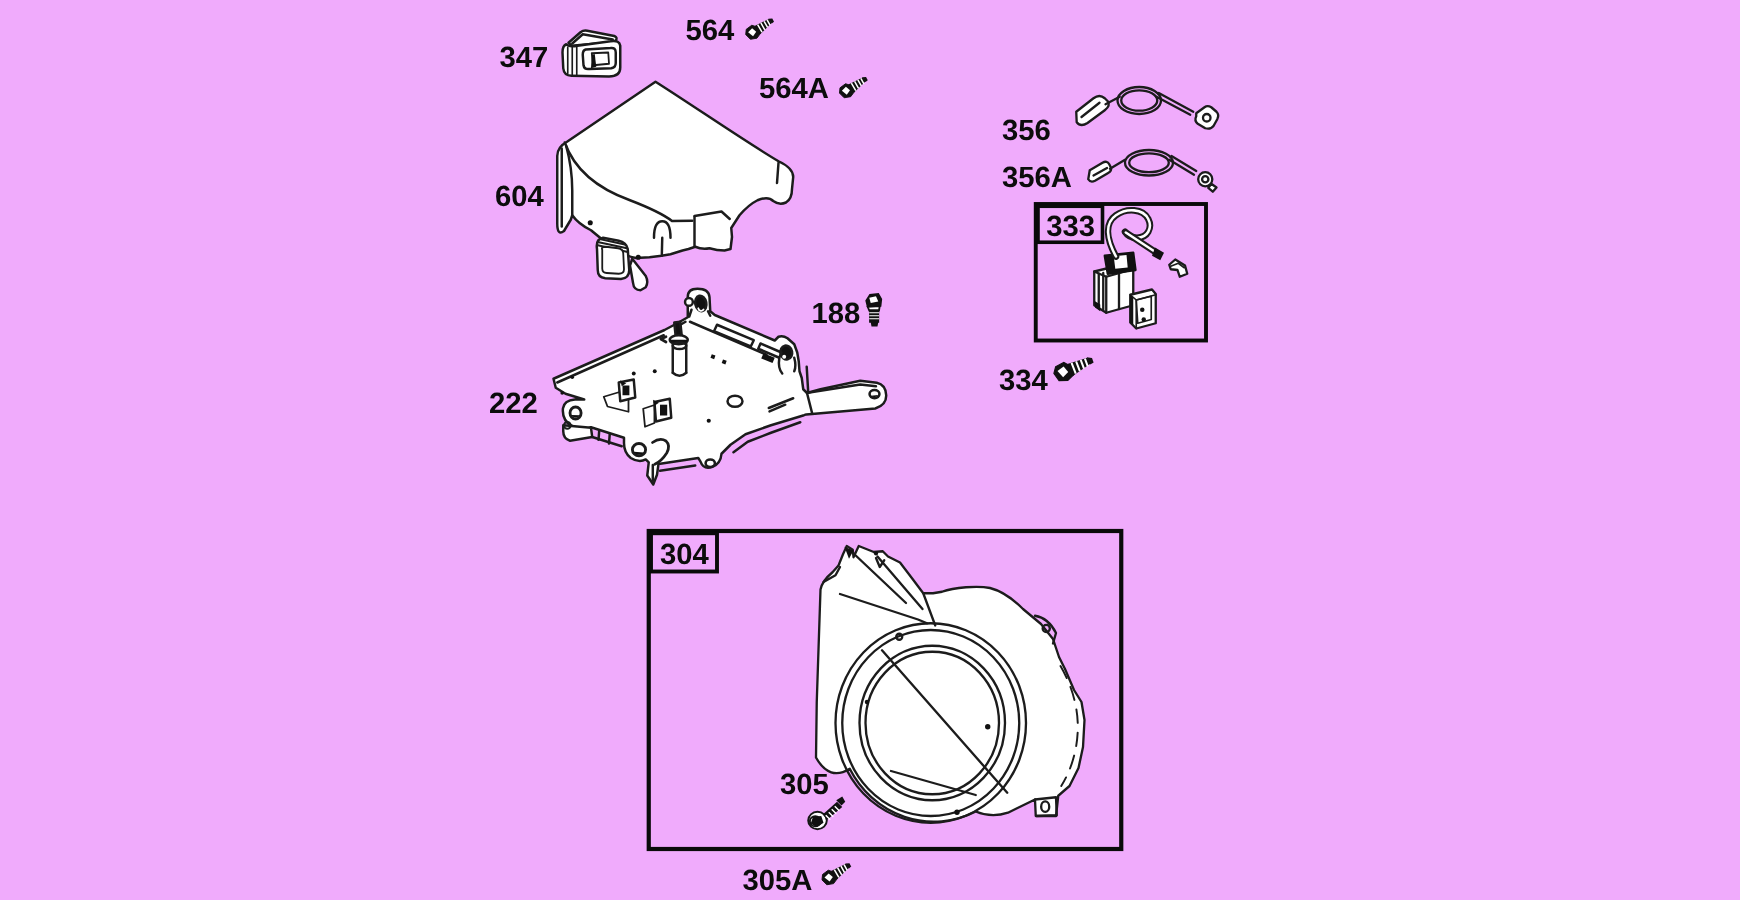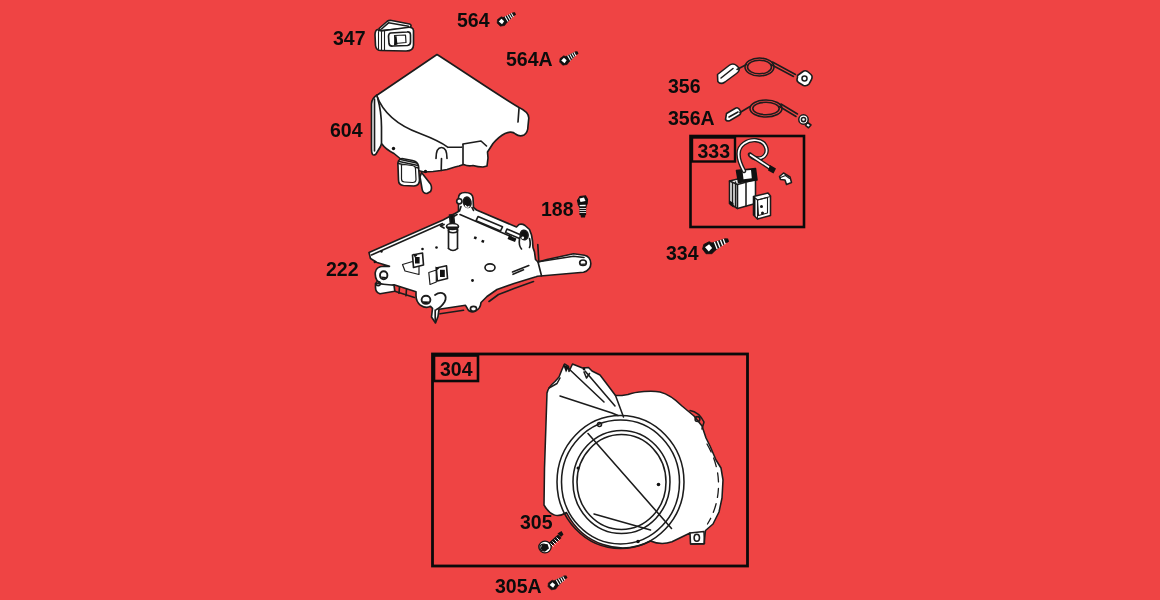--- a/index.html
+++ b/index.html
@@ -1,16 +1,16 @@
 <!DOCTYPE html>
 <html><head>
 <meta charset="utf-8">
 <style>
   html,body{margin:0;padding:0;background:#ffffff;}
-  #page{position:relative;width:1160px;height:600px;background:#ef4444;overflow:hidden;}
+  #page{position:relative;width:1160px;height:600px;background:#f0abfc;overflow:hidden;}
   svg{position:absolute;top:0;left:0;}
   text{font-family:"Liberation Sans",sans-serif;font-weight:bold;fill:#0c0c0c;}
 </style>
 </head>
 <body>
 <div id="page">
 <svg width="1160" height="600" viewBox="0 0 1160 600">
 <defs>
   <g id="scrw">
 

